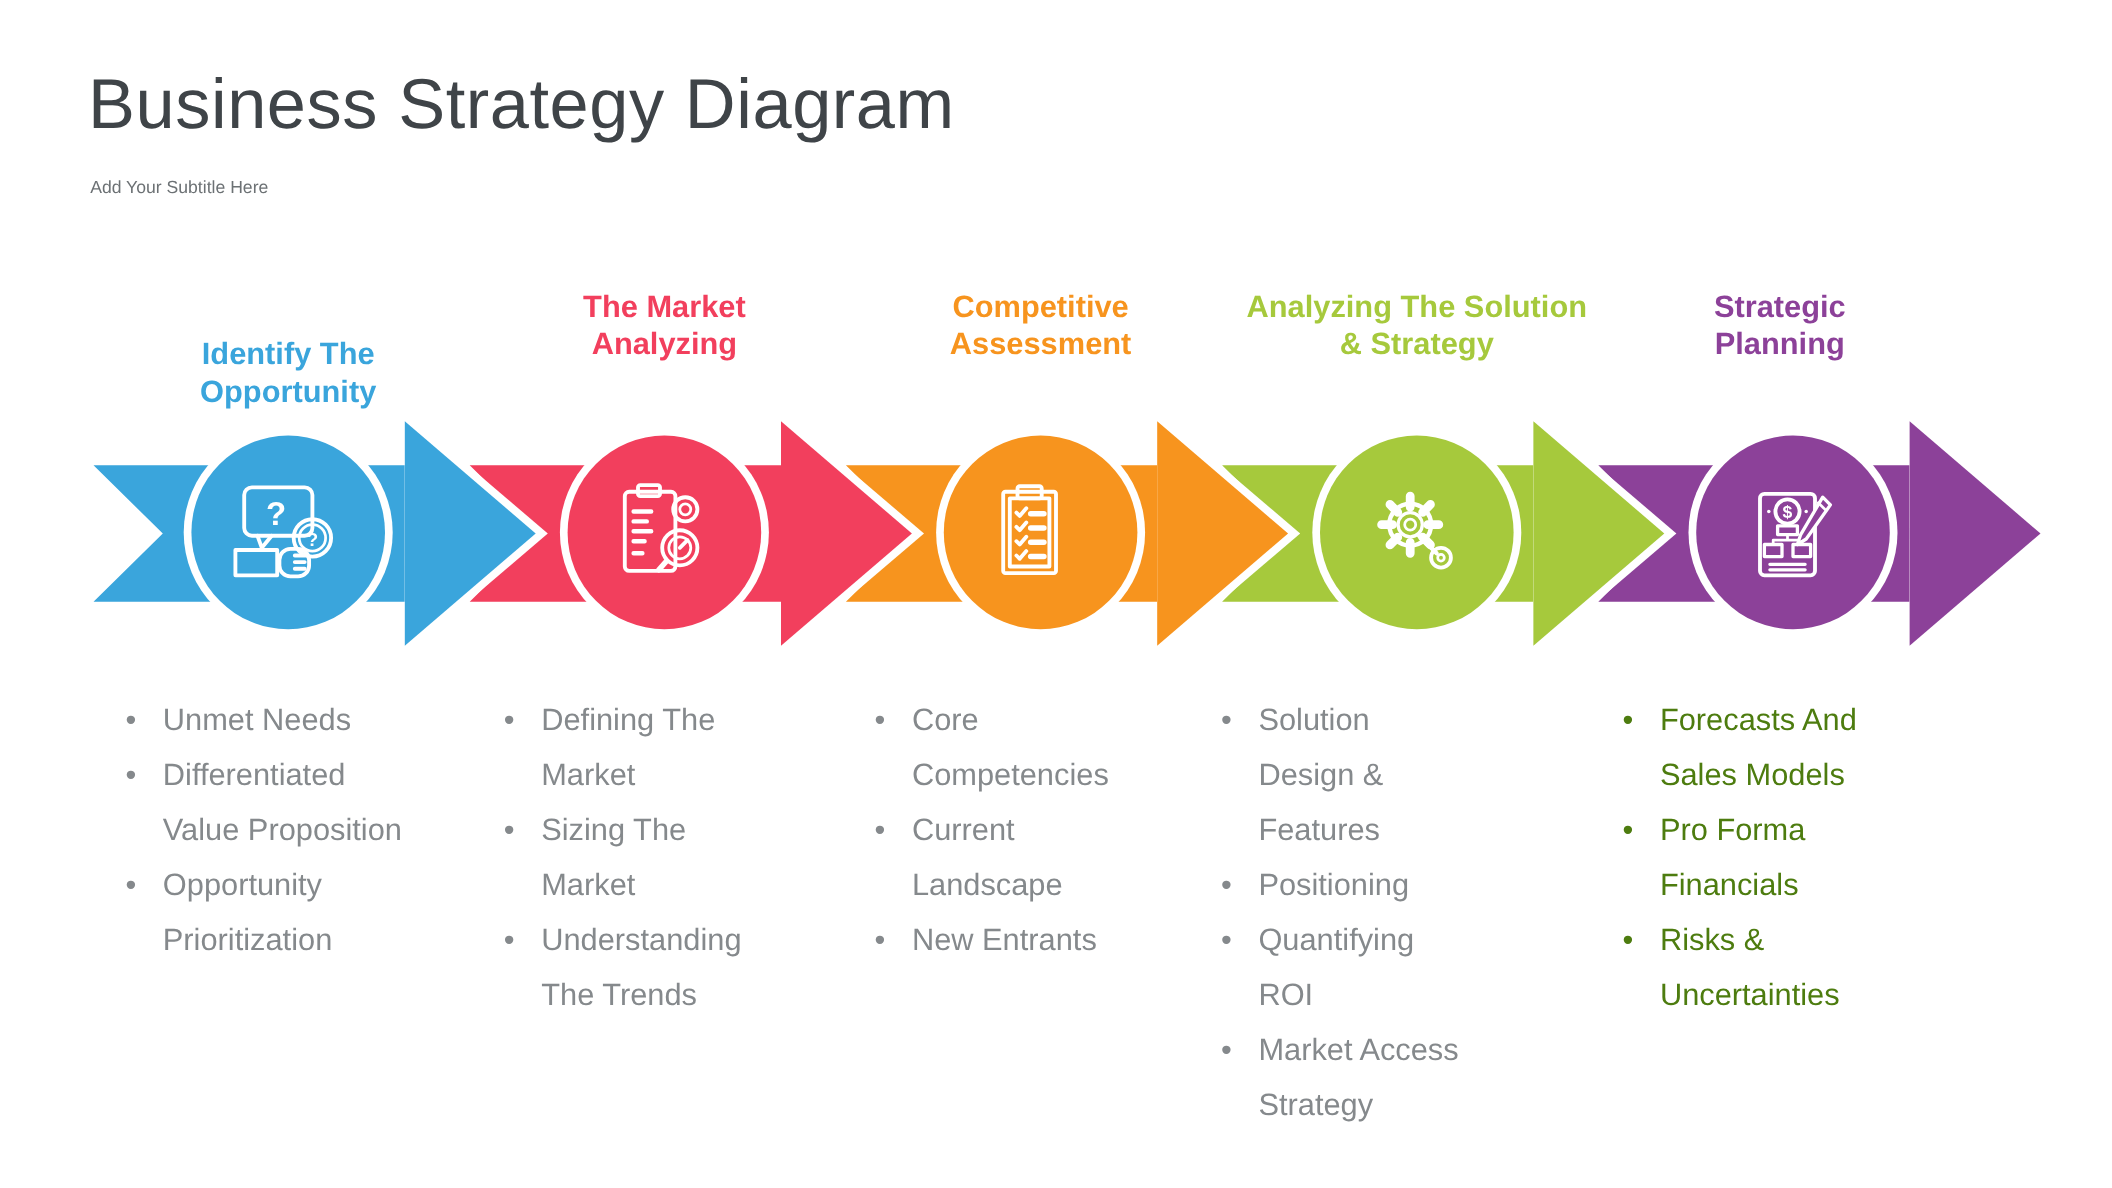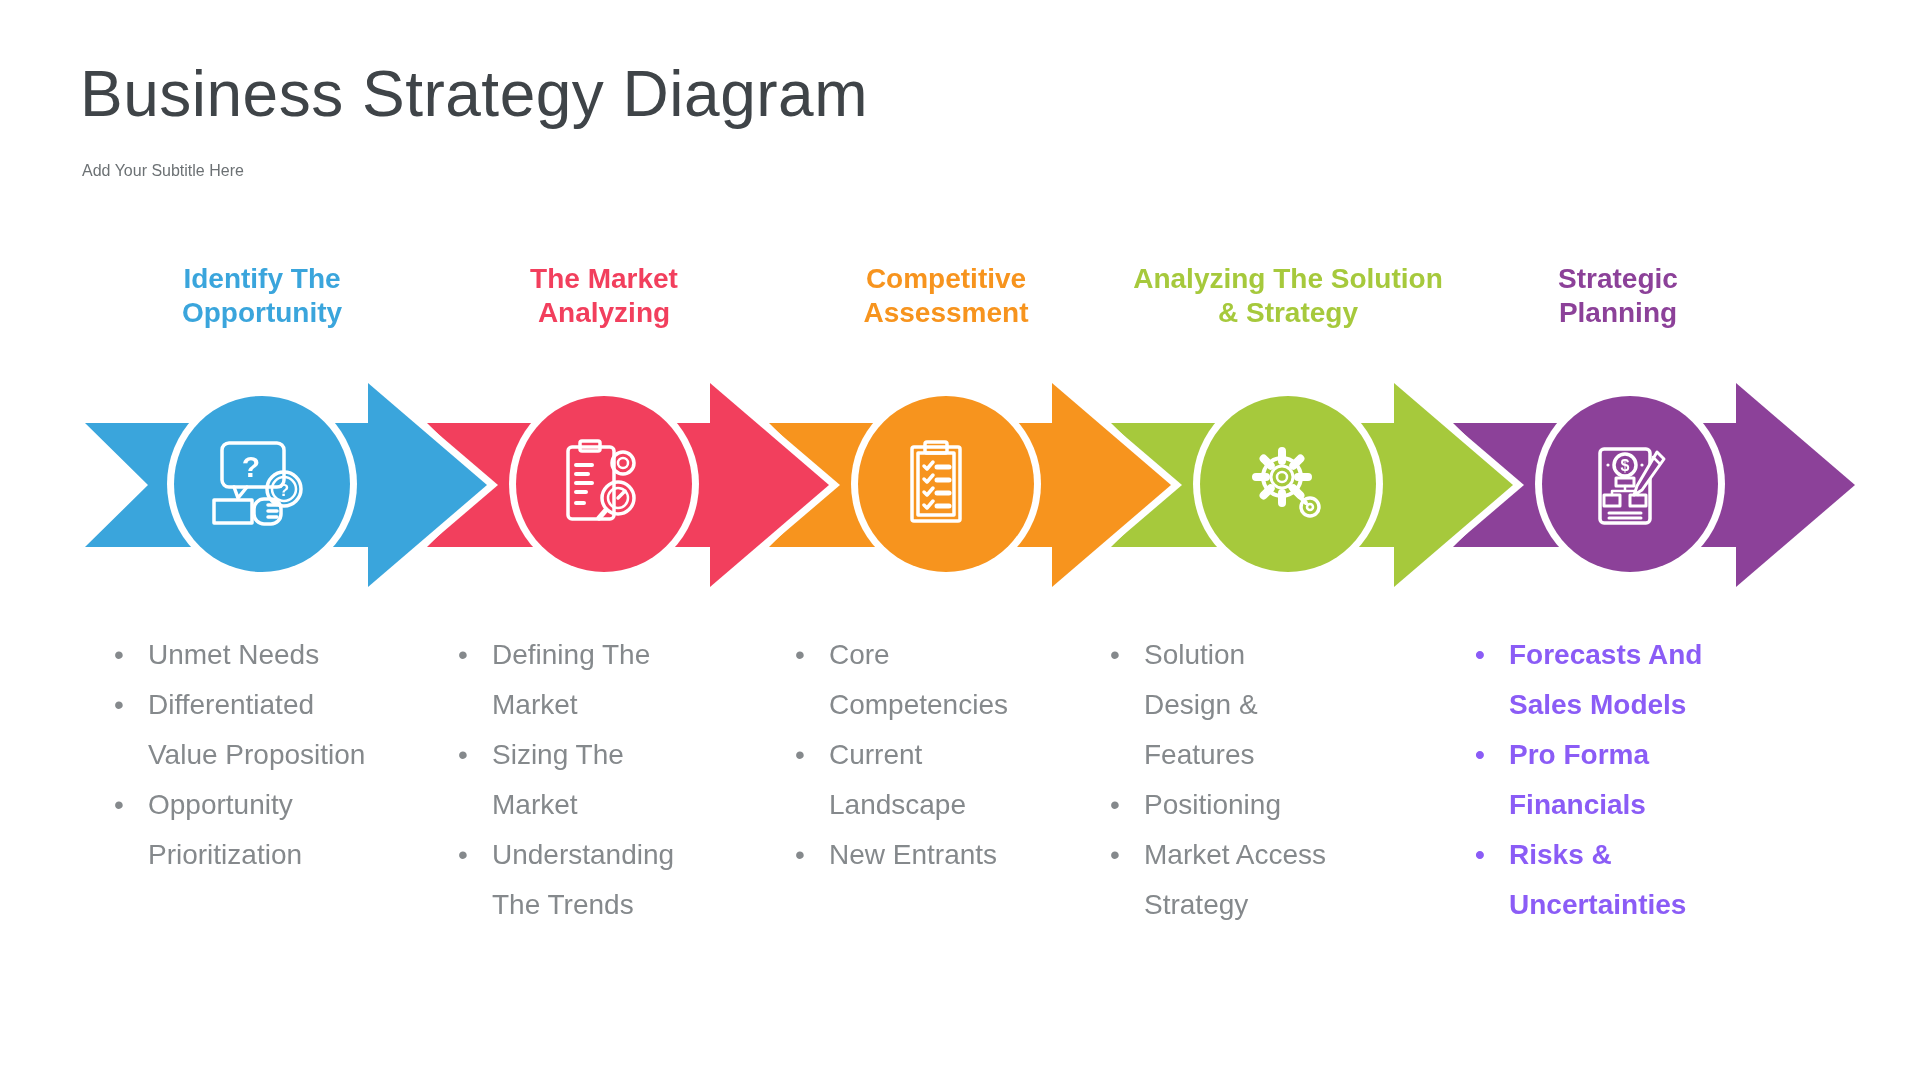--- a/index.html
+++ b/index.html
@@ -29,21 +29,21 @@
   ul.c4{left:1473px;width:258px;}
 </style>
 </head>
 <body>
 
 <div class="slide">
 
   <div class="page-title" style="color: rgb(63, 68, 72);">Business Strategy Diagram</div>
   <div class="page-subtitle" style="color: rgb(108, 113, 116);">Add Your Subtitle Here</div>
 
-  <div class="stage-title s0" style="color: rgb(58, 165, 220);">
+  <div class="stage-title s0" style="color: rgb(58, 165, 220); margin-top: 43px;">
     <div>Identify The</div>
     <div>Opportunity</div>
   </div>
   <div class="stage-title s1" style="color: rgb(242, 63, 93);">
     <div>The Market</div>
     <div>Analyzing</div>
   </div>
   <div class="stage-title s2" style="color: rgb(247, 148, 30);">
     <div>Competitive</div>
     <div>Assessment</div>
@@ -162,21 +162,22 @@
     <li>Understanding The Trends</li>
   </ul>
   <ul class="bullets c2" style="color: rgb(133, 137, 140);">
     <li>Core Competencies</li>
     <li>Current Landscape</li>
     <li>New Entrants</li>
   </ul>
   <ul class="bullets c3" style="color: rgb(133, 137, 140);">
     <li>Solution Design &amp; Features</li>
     <li>Positioning</li>
+    <li>Quantifying ROI</li>
     <li>Market Access Strategy</li>
   </ul>
-  <ul class="bullets c4" style="color: #8b5cf6; font-weight: bold;">
+  <ul class="bullets c4" style="color: #4d7c0f;">
     <li>Forecasts And Sales Models</li>
     <li>Pro Forma Financials</li>
     <li>Risks &amp; Uncertainties</li>
   </ul>
 
 </div>
 
 </body></html>

